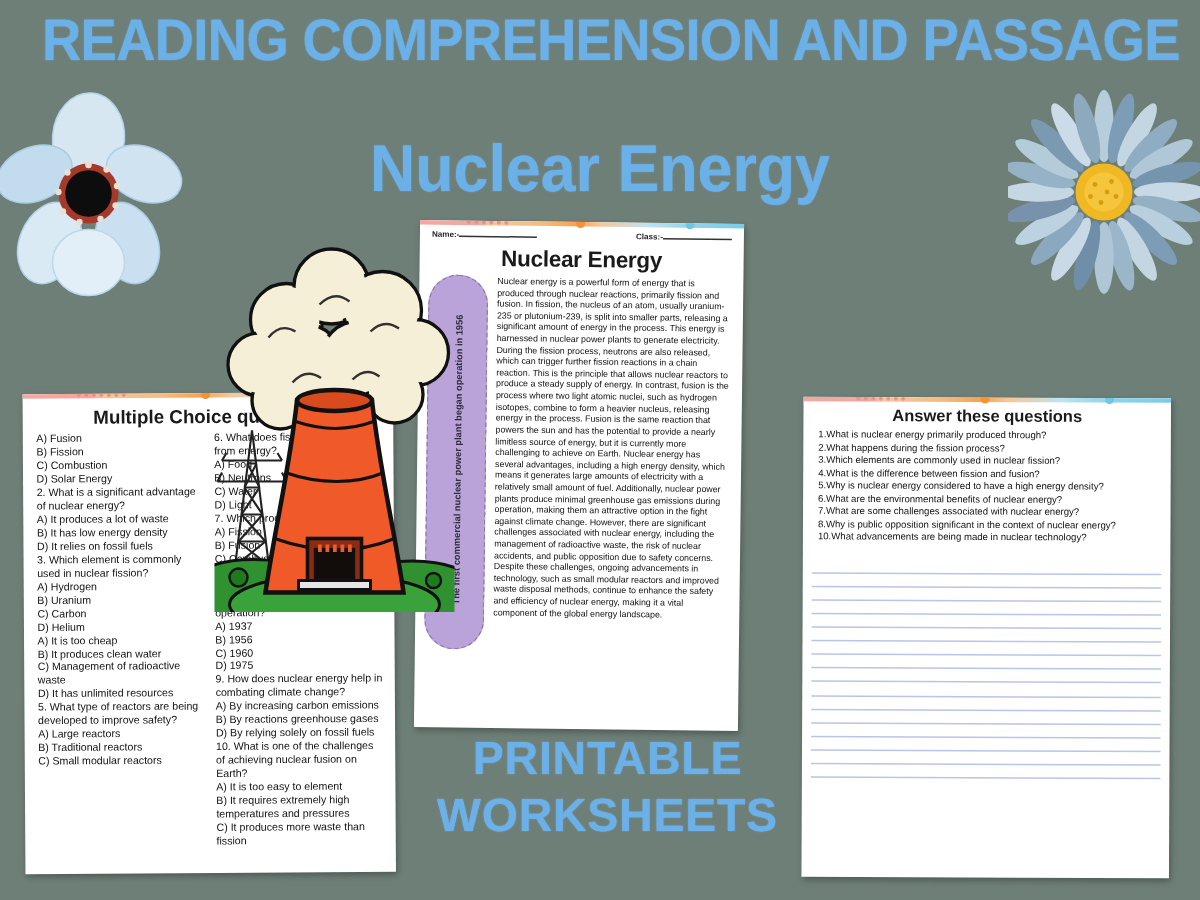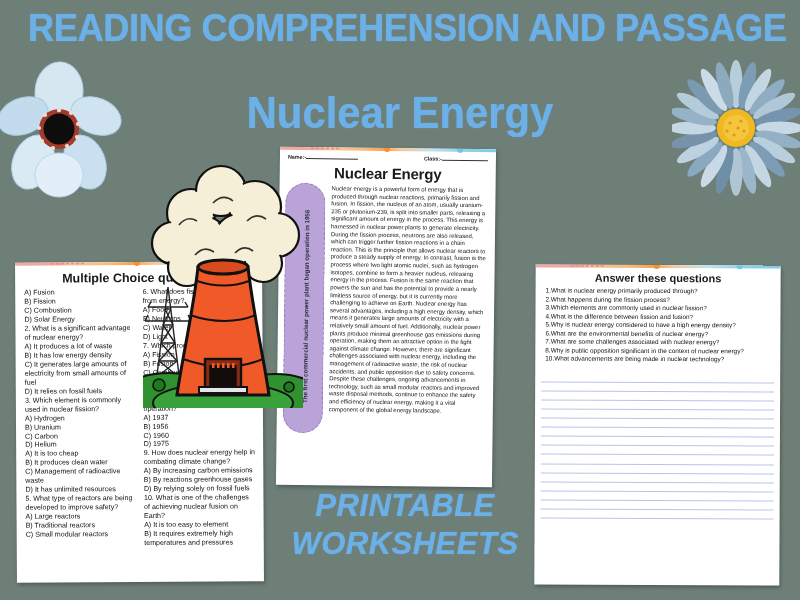--- a/index.html
+++ b/index.html
@@ -34,21 +34,20 @@
   }
   .hdr-foot {
     position:absolute; top:487px; left:260px; width:290px;
     text-align:center;
     font-weight:bold;
     font-size:31px;
     line-height:1.22;
     color:#6cb0e8;
     letter-spacing:0.5px;
     text-shadow:0 0 1px #6cb0e8;
-    font-style:italic;
   }
 
   
   .flower { position:absolute; }
   #flower-left  { left:-5px;  top:58px;  width:128px; height:142px; }
   #flower-right { left:672px; top:58px;  width:128px; height:142px; }
 
   
   .sheet {
     position:absolute;
@@ -230,21 +229,20 @@
     <div class="sheet-title">Multiple Choice questions</div>
     <div class="mc-cols">
       <div class="mc-col" id="mc-left">
           <p>A) Fusion</p>
           <p>B) Fission</p>
           <p>C) Combustion</p>
           <p>D) Solar Energy</p>
           <p>2. What is a significant advantage of nuclear energy?</p>
           <p>A) It produces a lot of waste</p>
           <p>B) It has low energy density</p>
-          <p>C) It generates large amounts of electricity from small amounts of fuel</p>
           <p>D) It relies on fossil fuels</p>
           <p>3. Which element is commonly used in nuclear fission?</p>
           <p>A) Hydrogen</p>
           <p>B) Uranium</p>
           <p>C) Carbon</p>
           <p>D) Helium</p>
           <p>A) It is too cheap</p>
           <p>B) It produces clean water</p>
           <p>C) Management of radioactive waste</p>
           <p>D) It has unlimited resources</p>
@@ -269,20 +267,21 @@
           <p>B) 1956</p>
           <p>C) 1960</p>
           <p>D) 1975</p>
           <p>9. How does nuclear energy help in combating climate change?</p>
           <p>A) By increasing carbon emissions</p>
           <p>B) By reactions greenhouse gases</p>
           <p>D) By relying solely on fossil fuels</p>
           <p>10. What is one of the challenges of achieving nuclear fusion on Earth?</p>
           <p>A) It is too easy to element</p>
           <p>B) It requires extremely high temperatures and pressures</p>
+          <p>C) It produces more waste than fission</p>
         </div>
     </div>
   </div>
 </div>
 
 <div class="sheet" id="sheet-passage">
   <div class="rule">
       <span class="dotrow"></span>
     </div>
   <div class="namerow">

